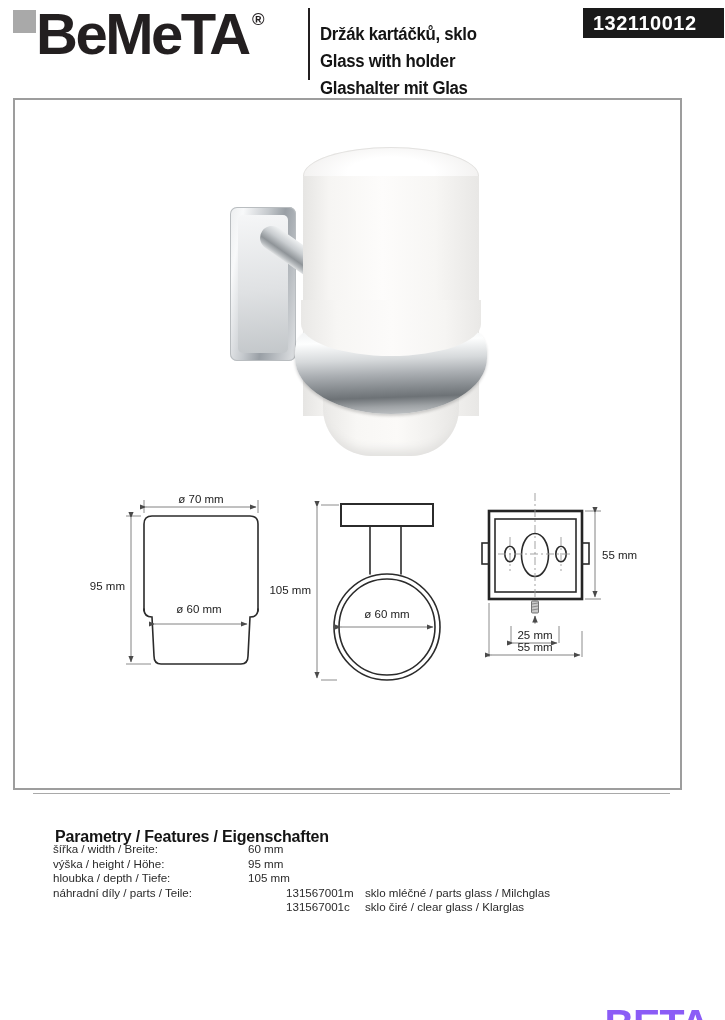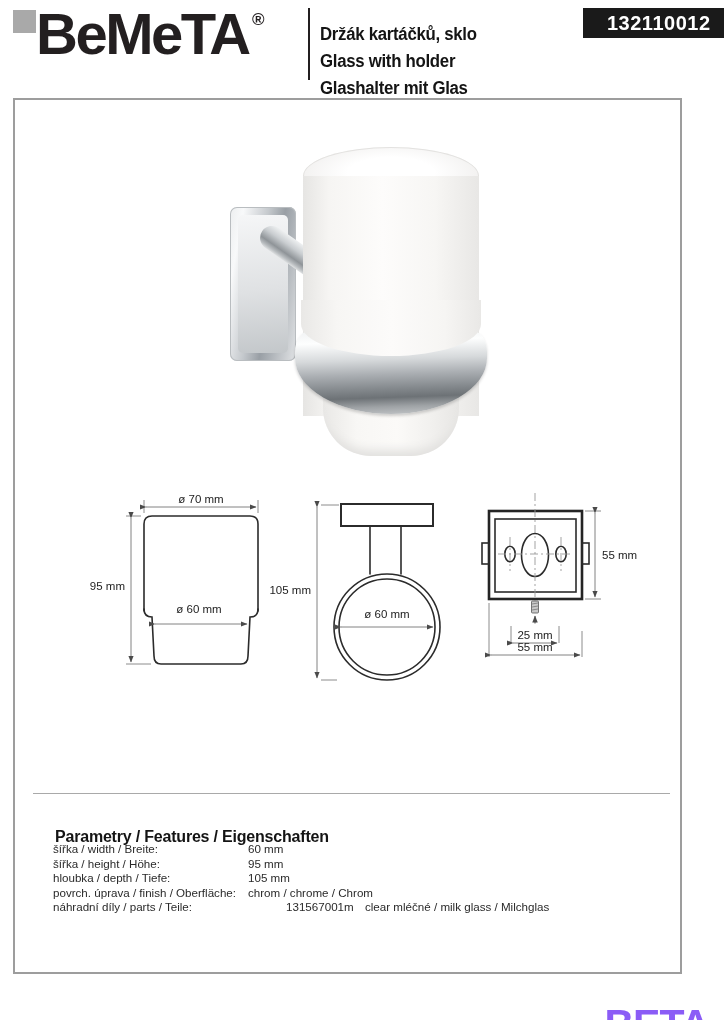--- a/index.html
+++ b/index.html
@@ -7,24 +7,24 @@
   .page{position:relative;width:725px;height:1020px;background:#fff;overflow:hidden;}
 
   
   .logo-square{position:absolute;left:13px;top:10px;width:23px;height:23px;background:#a9a9a9;}
   .logo-text{position:absolute;left:36px;top:2px;font-size:58px;line-height:64px;font-weight:bold;letter-spacing:-2.5px;color:#231f20;}
   .logo-reg{position:absolute;left:252px;top:10px;font-size:17px;font-weight:bold;color:#231f20;}
   .header-divider{position:absolute;left:308px;top:8px;width:2px;height:72px;background:#231f20;}
   .titles{position:absolute;left:320px;top:21px;}
   .title-line{font-size:17.5px;font-weight:bold;line-height:27px;letter-spacing:-0.3px;color:#141414;transform-origin:left;transform:scaleX(.96);white-space:nowrap;}
   .code-badge{position:absolute;left:583px;top:8px;width:141px;height:30px;background:#1a1a1a;color:#fff;
-    font-size:20px;font-weight:bold;line-height:30px;padding-left:24px;box-sizing:border-box;letter-spacing:.5px;}
-
-  
-  .box{position:absolute;left:13px;top:98px;width:669px;height:876px;border:2px solid #9d9d9d;box-sizing:border-box;}
+    font-size:20px;font-weight:bold;line-height:30px;padding-left:10px;box-sizing:border-box;letter-spacing:.5px;}
+
+  
+  .box{position:absolute;left:13px;top:98px;width:669px;height:692px;border:2px solid #9d9d9d;box-sizing:border-box;}
 
   
   .photo{position:absolute;inset:0;}
   .photo div{position:absolute;}
   .plate{left:215px;top:107px;width:66px;height:154px;border-radius:7px;
     background:linear-gradient(100deg,#eceeef 0%,#f8f9fa 15%,#c5c9cd 42%,#999fa5 60%,#aeb3b8 72%,#e2e4e6 100%);
     box-shadow:inset 0 0 0 1px #b9bdc0;}
   .plate-face{left:223px;top:115px;width:50px;height:138px;border-radius:5px;
     background:linear-gradient(175deg,#f5f6f7 0%,#dfe1e3 55%,#c3c7ca 100%);}
   .arm{left:240px;top:142px;width:80px;height:24px;border-radius:12px;transform:rotate(35deg);
@@ -166,34 +166,35 @@
     </svg>
 
     <div class="params-rule"></div>
     <h2 class="params-heading">Parametry / Features / Eigenschaften</h2>
     <div class="params-rows">
       <div class="p-row">
         <span class="p-lbl">šířka / width / Breite:</span>
         <span class="p-val">60 mm</span>
       </div>
       <div class="p-row">
-        <span class="p-lbl">šířka / height / Höhe:</span>
+        <span class="p-lbl">výška / height / Höhe:</span>
         <span class="p-val">95 mm</span>
       </div>
       <div class="p-row">
         <span class="p-lbl">hloubka / depth / Tiefe:</span>
         <span class="p-val">105 mm</span>
       </div>
       <div class="p-row">
-        <span class="p-lbl">povrch. úprava / finish / Oberfläche:</span>
-        <span class="p-val">chrom / chrome / Chrom</span>
-      </div>
-      <div class="p-row">
         <span class="p-lbl">náhradní díly / parts / Teile:</span>
         <span class="p-code">131567001m</span>
-        <span class="p-desc">clear mléčné / milk glass / Milchglas</span>
+        <span class="p-desc">sklo mléčné / parts glass / Milchglas</span>
+      </div>
+      <div class="p-row">
+        <span class="p-lbl"></span>
+        <span class="p-code">131567001c</span>
+        <span class="p-desc">sklo čiré / clear glass / Klarglas</span>
       </div>
     </div>
   </div>
 
   <div class="series">BETA</div>
 
 </div>
 
 </body></html>

